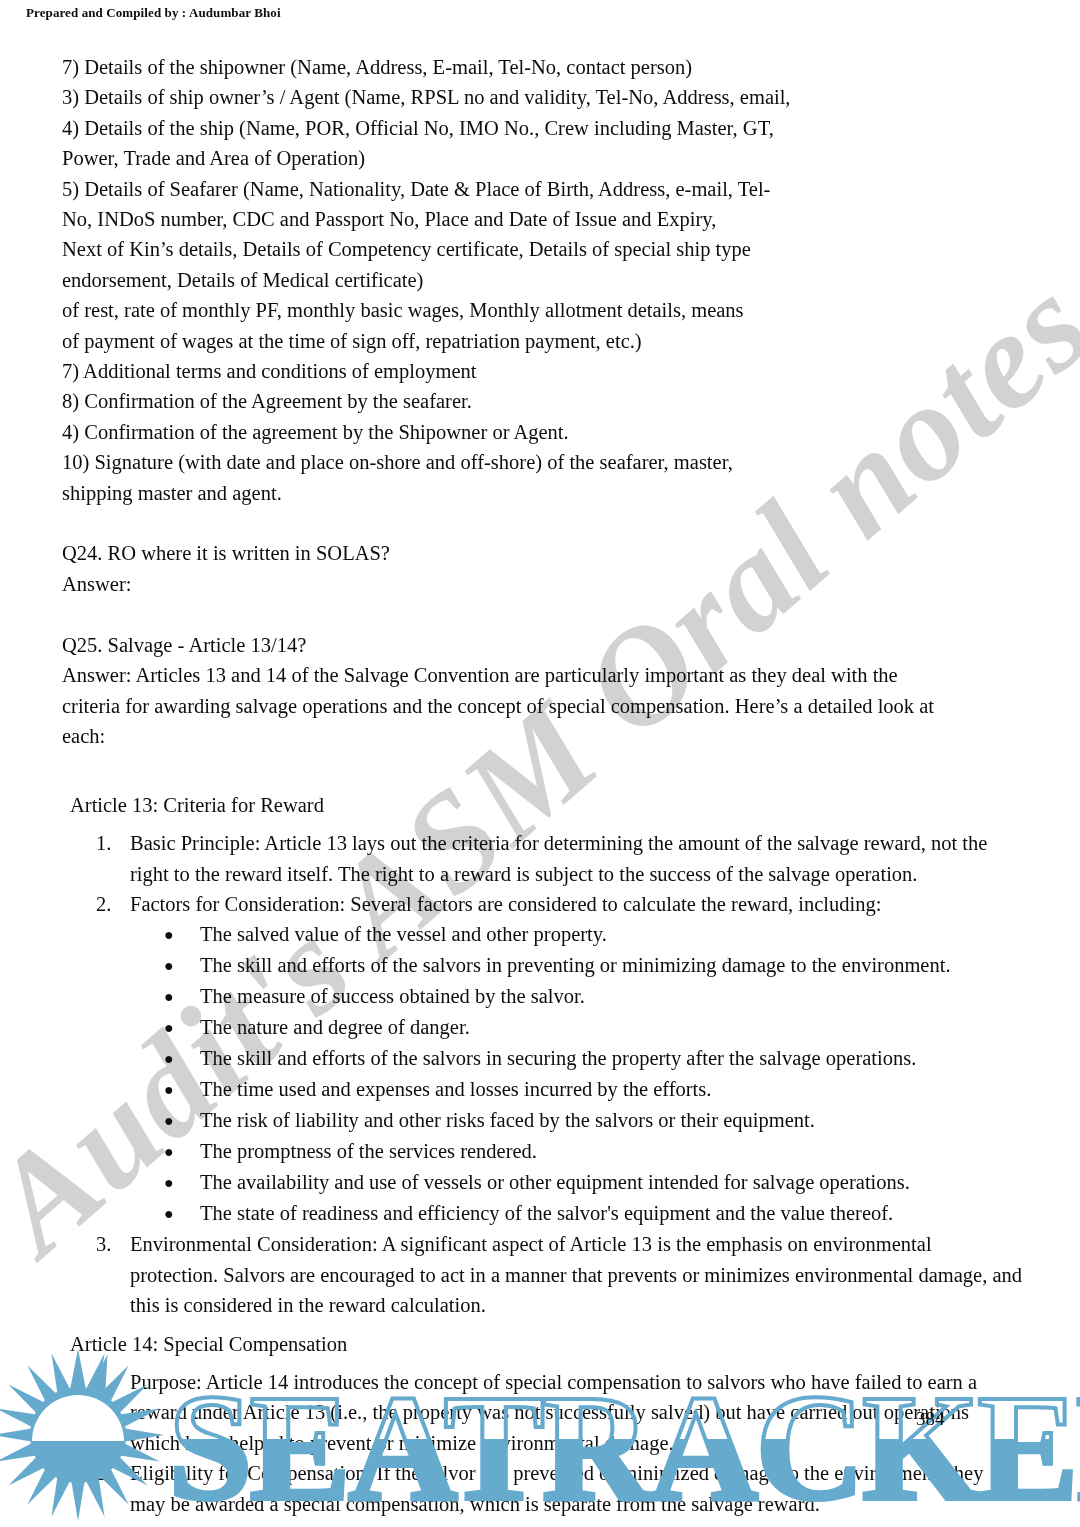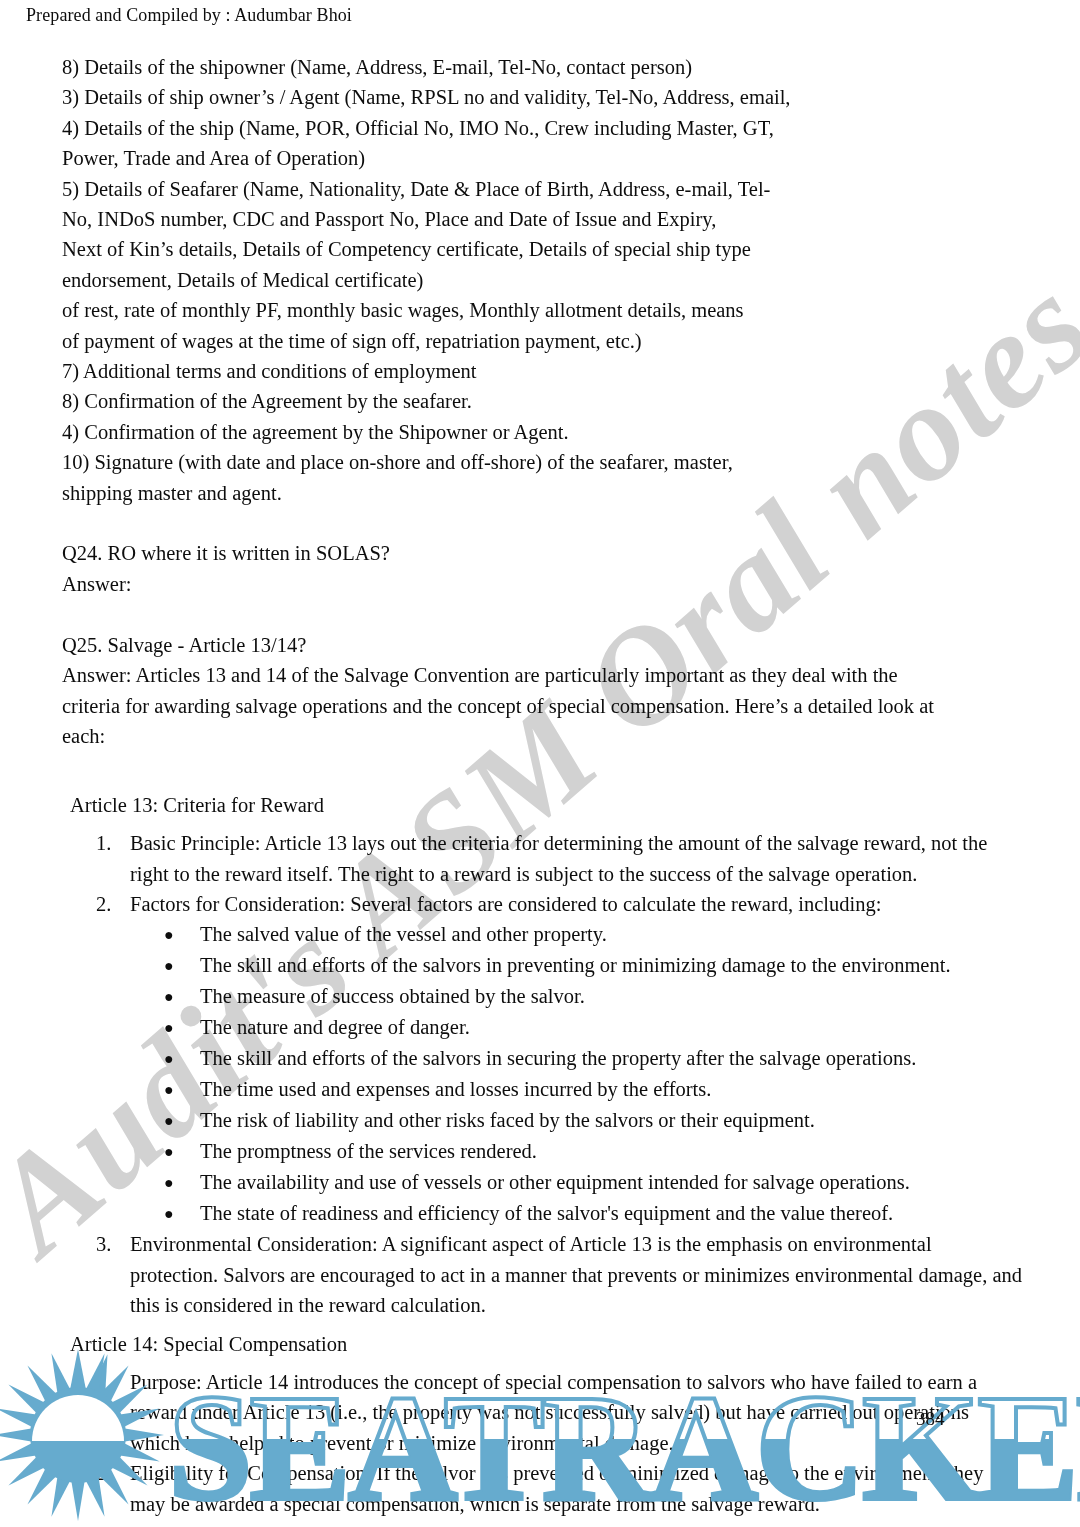--- a/index.html
+++ b/index.html
@@ -43,22 +43,22 @@
   .content {
     position: relative;
     z-index: 2;
     padding: 0;
   }
 
   .hdr {
     position: absolute;
     left: 26px;
     top: 5px;
-    font-weight: 400;
-    font-size: 18px;
+    font-weight: 700;
+    font-size: 13px;
     letter-spacing: 0.1px;
     white-space: nowrap;
   }
 
   .body-block {
     position: absolute;
     left: 62px;
     top: 52px;
     width: 960px;
     font-size: 20.5px;
@@ -139,21 +139,21 @@
 
   <div class="wm-diagonal">Audit's ASM Oral notes</div>
 
   <div class="content">
 
     <div class="hdr">Prepared and Compiled by : Audumbar Bhoi</div>
 
     <div class="body-block">
 
       <div>
-        <p class="para">8) Details of the shipowner (Name, Address, E-mail, Tel-No, contact person)</p>
+        <p class="para">7) Details of the shipowner (Name, Address, E-mail, Tel-No, contact person)</p>
         <p class="para">3) Details of ship owner’s / Agent (Name, RPSL no and validity, Tel-No, Address, email,</p>
         <p class="para">4) Details of the ship (Name, POR, Official No, IMO No., Crew including Master, GT,</p>
         <p class="para">Power, Trade and Area of Operation)</p>
         <p class="para">5) Details of Seafarer (Name, Nationality, Date &amp; Place of Birth, Address, e-mail, Tel-</p>
         <p class="para">No, INDoS number, CDC and Passport No, Place and Date of Issue and Expiry,</p>
         <p class="para">Next of Kin’s details, Details of Competency certificate, Details of special ship type</p>
         <p class="para">endorsement, Details of Medical certificate)</p>
         <p class="para">of rest, rate of monthly PF, monthly basic wages, Monthly allotment details, means</p>
         <p class="para">of payment of wages at the time of sign off, repatriation payment, etc.)</p>
         <p class="para">7) Additional terms and conditions of employment</p>

